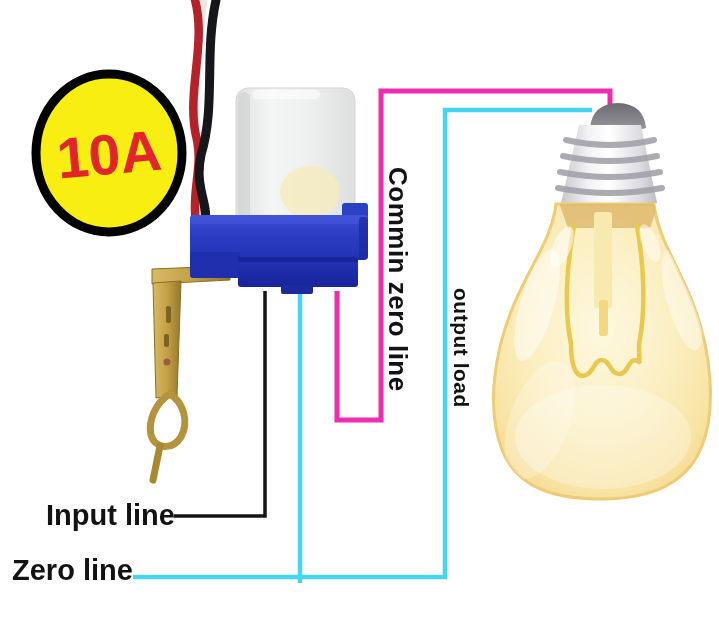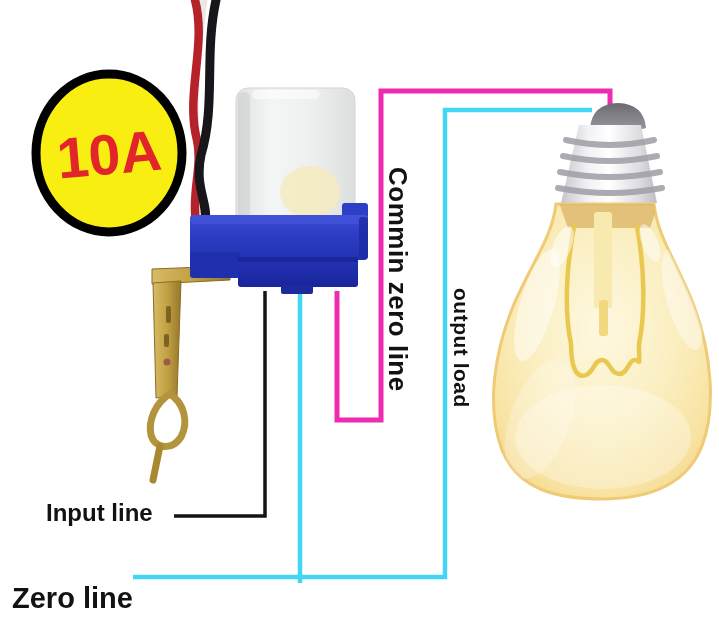--- a/index.html
+++ b/index.html
@@ -136,16 +136,16 @@
     <g>
       <ellipse cx="109" cy="153" rx="73" ry="79" fill="#f8ee12" stroke="#000000" stroke-width="9"></ellipse>
       <text x="109" y="174" text-anchor="middle" font-family="Liberation Sans, sans-serif" font-size="57" font-weight="bold" fill="#e2242b" transform="rotate(-5 109 153)">10A</text>
     </g>
   </svg>
 
   <div class="lbl vert vert-lg" style="left:384px;top:167px;">Commin zero line</div>
 
   <div class="lbl vert vert-sm" style="left:450px;top:288px;">output load</div>
 
-  <div class="lbl" style="left:46px;top:500px;font-size:24px;">Input line</div>
+  <div class="lbl" style="left:46px;top:500px;font-size:29px;">Input line</div>
 
-  <div class="lbl" style="left:12px;top:555px;font-size:29px;margin-top:28px;">Zero line</div>
+  <div class="lbl" style="left:12px;top:555px;font-size:29px;">Zero line</div>
 </div>
 
 </body></html>

